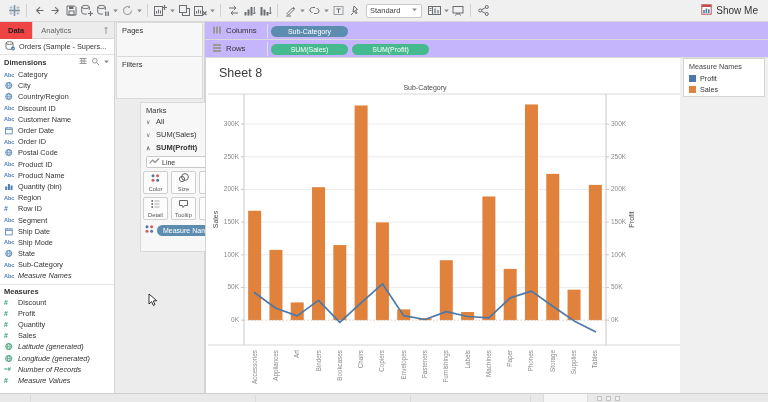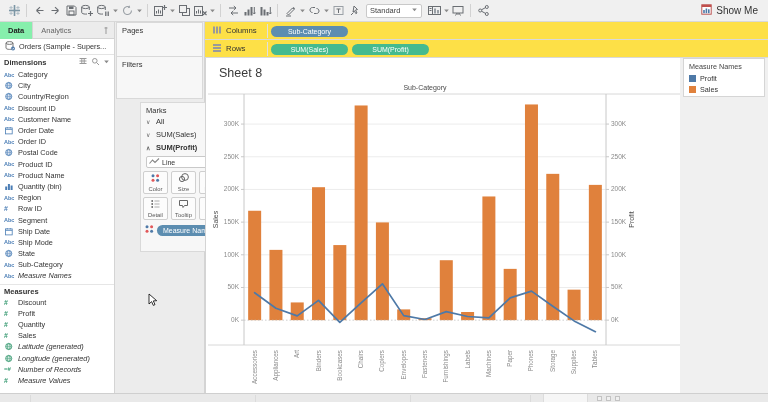--- a/index.html
+++ b/index.html
@@ -11,21 +11,21 @@
   .tb-icon { width:16px; height:16px; display:flex; align-items:center; justify-content:center; flex:0 0 auto; }
   .tb-caret { width:8px; height:16px; display:flex; align-items:center; justify-content:center; flex:0 0 auto; }
   .tb-sep { width:1px; height:13px; background:#d2d2d2; margin:0 4px; flex:0 0 auto; }
   .tb-select { height:14px; width:56px; background:#fff; border:1px solid #c9c9c9; border-radius:2px; display:flex; align-items:center; font-size:7.5px; color:#444; padding:0 3px; margin:0 4px; flex:0 0 auto; }
   .tb-select .sel-lab { flex:1; }
   #showme { margin-left:auto; display:flex; align-items:center; gap:4px; font-size:10px; color:#333; padding-right:4px; }
   
   #left-pane { position:absolute; left:0; top:22px; width:115px; height:371px; background:#fff; border-right:1px solid #d4d4d4; }
   #tabbar { height:17px; display:flex; background:#ececec; border-bottom:1px solid #d4d4d4; font-size:7.5px; align-items:stretch; }
   .tab { display:flex; align-items:center; padding:0 8px; color:#666; }
-  .tab.active { background:#86efac; color:#222; font-weight:bold; border-right:1px solid #d4d4d4; margin-bottom:-1px; }
+  .tab.active { background:#ef4444; color:#222; font-weight:bold; border-right:1px solid #d4d4d4; margin-bottom:-1px; }
   #tab-pin { margin-left:auto; display:flex; align-items:center; padding-right:4px; color:#888; font-size:7px; }
   #ds-row { height:16px; display:flex; align-items:center; gap:3px; padding:0 4px; border-bottom:1px solid #e4e4e4; font-size:7.3px; color:#333; white-space:nowrap; overflow:hidden; }
   #ds-row .ds-name { overflow:hidden; text-overflow:ellipsis; }
   #dim-header { height:14px; display:flex; align-items:center; font-size:7.5px; font-weight:bold; color:#333; padding:0 4px; }
   #dim-header .hdr-icons { margin-left:auto; display:flex; gap:3px; align-items:center; color:#888; }
   .field-row { height:11.2px; display:flex; align-items:center; font-size:7.3px; color:#333; padding-left:4px; white-space:nowrap; }
   .field-row .f-icon { width:14px; flex:0 0 14px; display:flex; align-items:center; justify-content:flex-start; }
   .field-row.italic .f-label { font-style:italic; }
   #measures-header { height:13px; display:flex; align-items:flex-end; font-size:7.5px; font-weight:bold; color:#333; padding:0 4px 1px; border-top:1px solid #e6e6e6; margin-top:2px; }
   .abc { font-size:5.5px; font-weight:bold; letter-spacing:0; }
@@ -44,21 +44,21 @@
   #marktype .mt-caret { margin-left:auto; border-left:1px solid #ddd; padding-left:1px; display:flex; align-items:center; }
   #marks-grid { display:grid; grid-template-columns:repeat(3,25px); grid-auto-rows:23px; gap:3px; justify-content:center; margin:0 2px; }
   .mark-btn { background:#fcfcfc; border:1px solid #cfcfcf; border-radius:2px; display:flex; flex-direction:column; align-items:center; justify-content:center; gap:1px; }
   .mark-btn .mb-label { font-size:5.8px; color:#555; }
   #pill-row { display:flex; align-items:center; gap:2px; padding:4px 3px 0; }
   .pill { height:11px; border-radius:5.5px; color:#fff; font-size:7px; display:flex; align-items:center; justify-content:center; padding:0 6px; white-space:nowrap; }
   .pill.blue { background:#5C8DB0; }
   .pill.green { background:#45BA8F; }
   
   #shelves { position:absolute; left:205px; top:22px; width:563px; height:36px; }
-  .shelf { position:relative; height:18px; background:#fde047; border-bottom:1px solid #d9d9d9; display:flex; align-items:center; font-size:7.8px; color:#333; }
+  .shelf { position:relative; height:18px; background:#c4b5fd; border-bottom:1px solid #d9d9d9; display:flex; align-items:center; font-size:7.8px; color:#333; }
   .shelf .shelf-label { display:flex; align-items:center; gap:4px; padding-left:7px; width:62px; }
   .shelf-div { position:absolute; left:62px; top:2px; height:14px; width:1px; background:#e0e0e0; }
   .shelf .shelf-pills { display:flex; gap:4px; align-items:center; position:absolute; left:66px; top:3.5px; }
   .shelf .pill { height:11px; }
   .pill.wpill { width:77px; padding:0; }
   
   #canvas { position:absolute; left:205px; top:58px; width:475px; height:335px; background:#fff; border-left:1px solid #d4d4d4; }
   #sheet-title { position:absolute; left:13px; top:8px; font-size:12.5px; color:#3b3b3b; }
   #chart { position:absolute; inset:0; }
   

